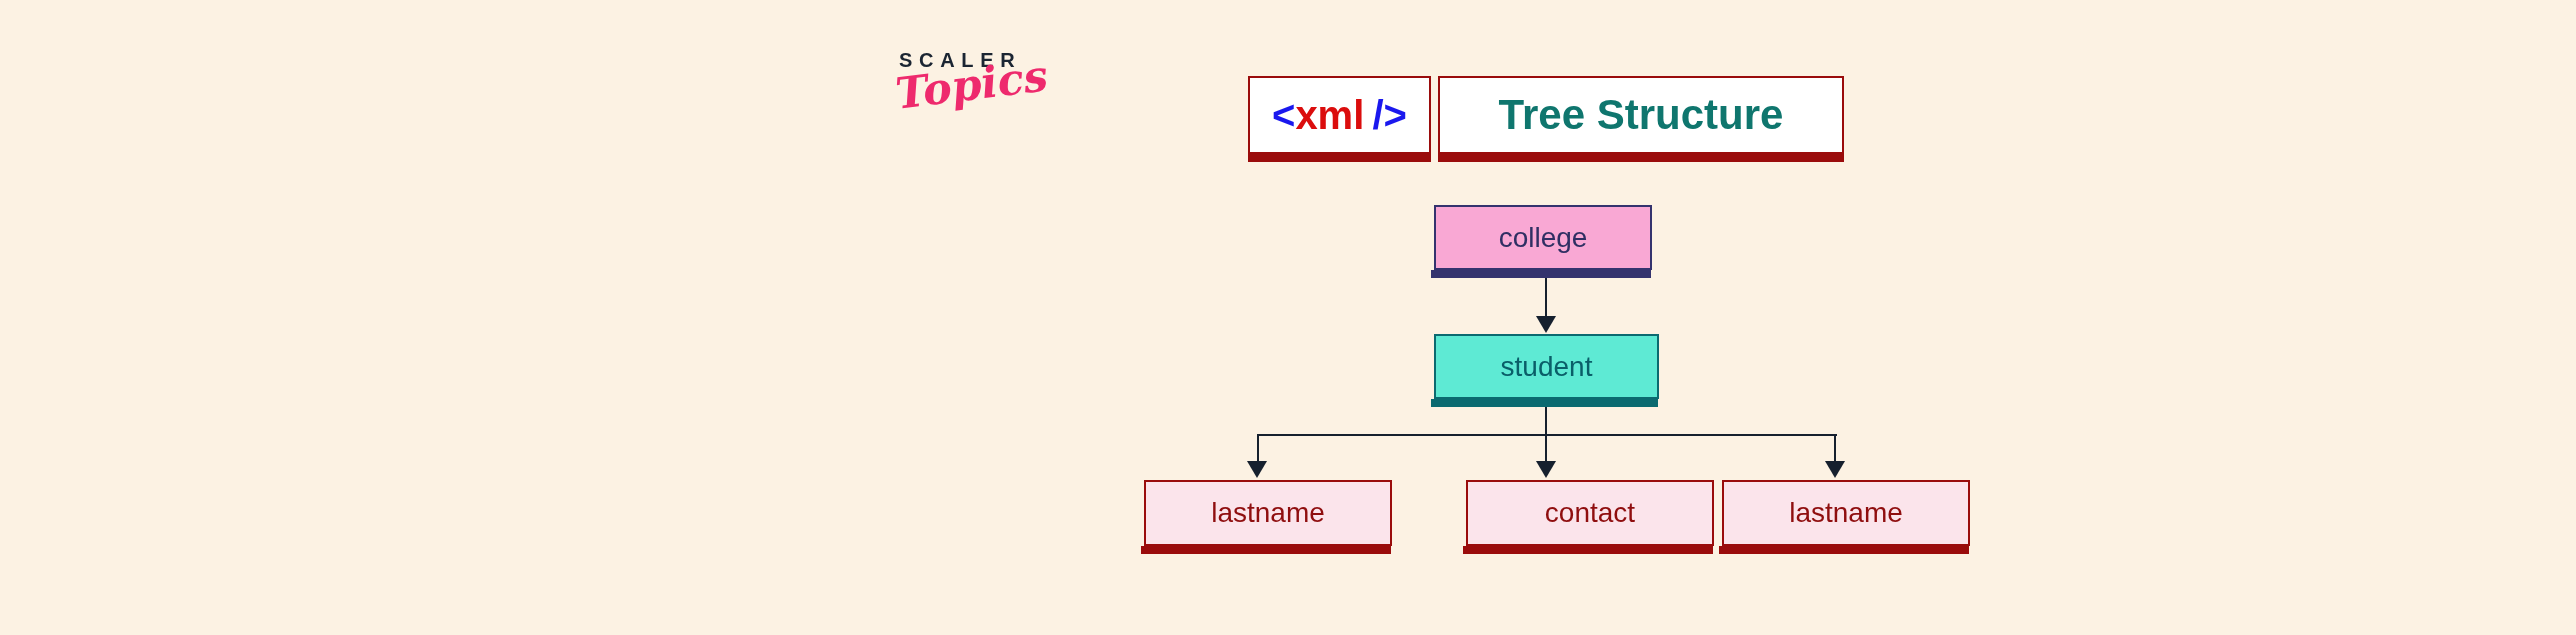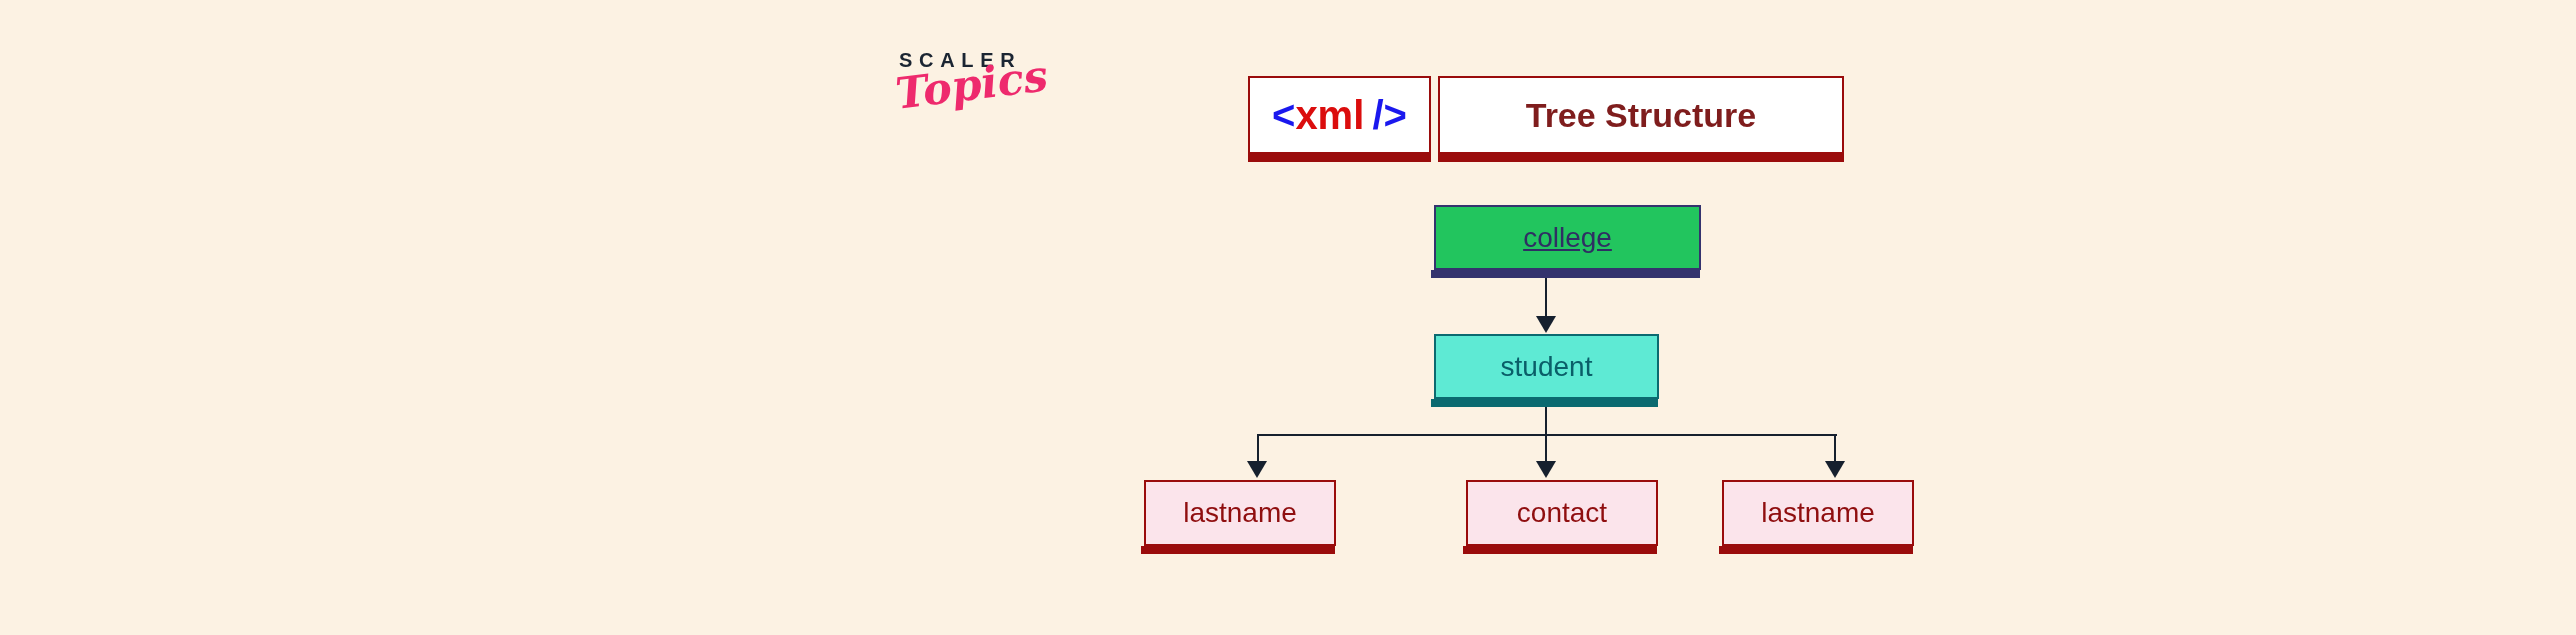--- a/index.html
+++ b/index.html
@@ -59,23 +59,23 @@
     bottom: -10.3px;
     height: 8.2px;
     background: #9A0C0C;
   }
   .badge-box { left: 1248px; width: 183px; font-size: 40px; font-weight: bold; white-space: nowrap; }
   .title-box { left: 1438px; width: 406px; }
   .badge-blue { color: #1A18EE; }
   .badge-red  { color: #DB0D0D; text-align: center; }
   .badge-close { margin-left: 8.2px; }
   .title-text {
-    font-size: 34px;
+    font-size: 42px;
     font-weight: bold;
-    color: #7f1d1d;
+    color: #0f766e;
     white-space: nowrap;
   }
 
   
   .node {
     position: absolute;
     box-sizing: border-box;
     border: 2.1px solid;
     display: flex;
     align-items: center;
@@ -86,36 +86,35 @@
   .node::after {
     content: "";
     position: absolute;
     left: -5.2px;
     right: -1px;
     bottom: -10.3px;
     height: 8.2px;
     background: var(--edge);
   }
   .node-root {
-    left: 1434px; top: 205px; width: 267px; height: 65px;
+    left: 1434px; top: 205px; width: 218px; height: 65px;
     --edge: #34336E;
-    background: #22c55e;
+    background: #f9a8d4;
     border-color: #34336E;
     color: #2F2F63;
-    text-decoration: underline;
   }
   .node-child {
     left: 1434px; top: 334px; width: 225px; height: 65px;
     --edge: #0B6A70;
     background: #5eead4;
     border-color: #0B6A70;
     color: #0A5E68;
   }
   .node-leaf {
-    top: 480px; width: 192px; height: 66px;
+    top: 480px; width: 248px; height: 66px;
     --edge: #9A0C0C;
     background: #FBE4EB;
     border-color: #9A0C0C;
     color: #8F0E0F;
   }
   .leaf-1 { left: 1144px; }
   .leaf-2 { left: 1434px; margin-left: 32px; }
   .leaf-3 { left: 1722px; }
 
   

